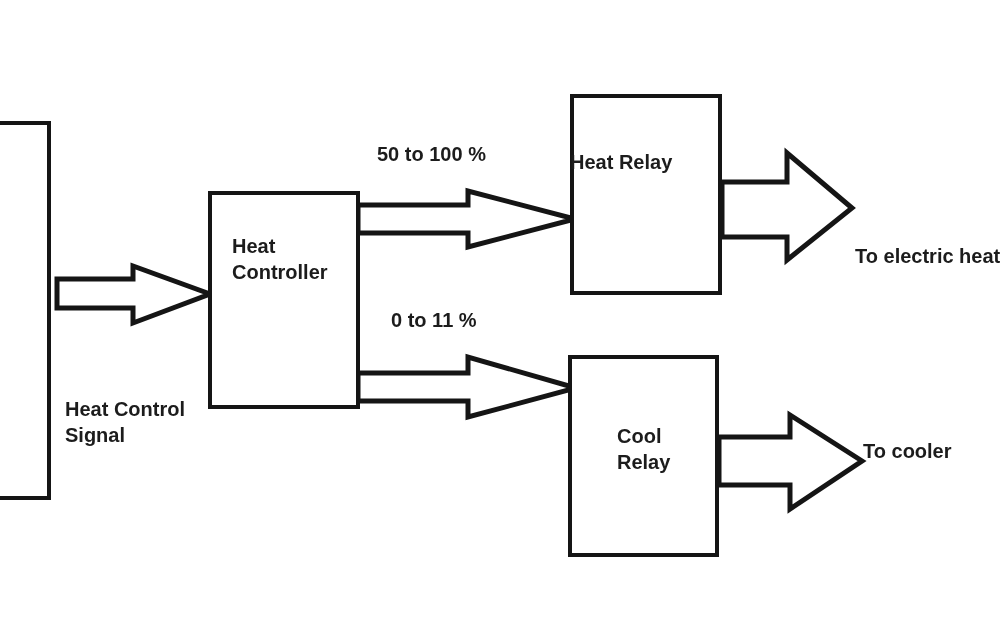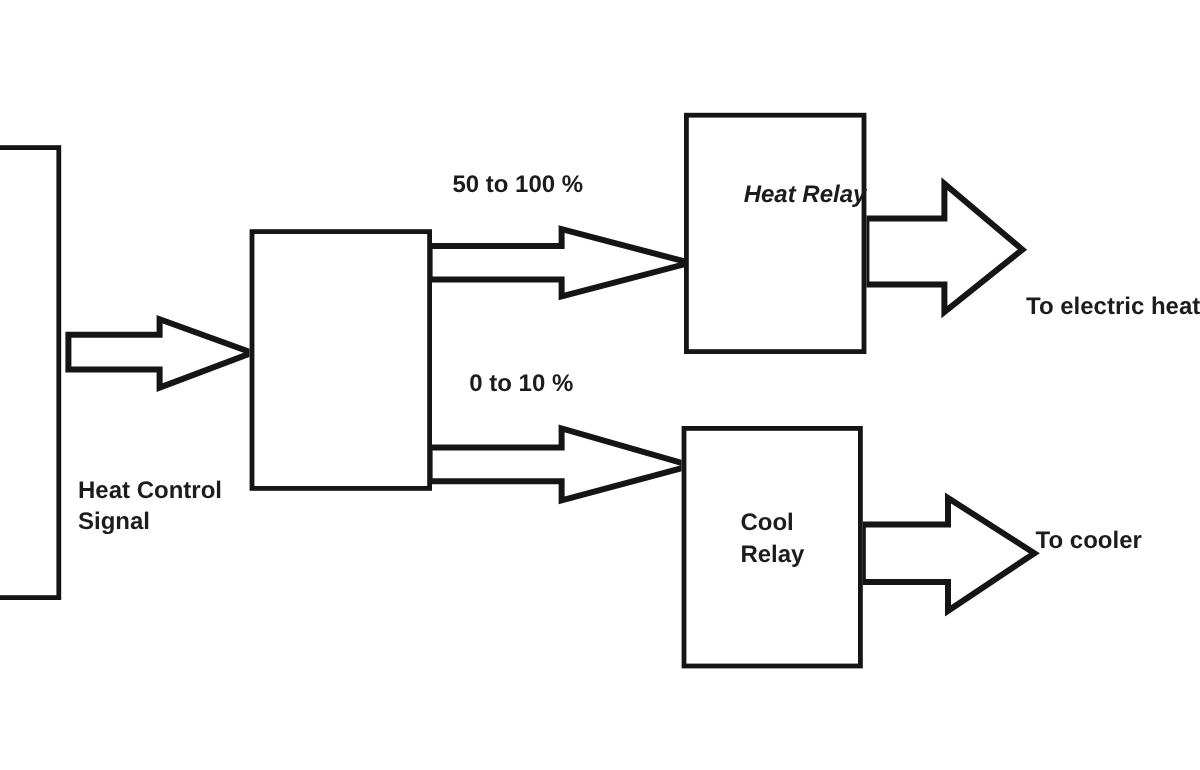--- a/index.html
+++ b/index.html
@@ -23,21 +23,21 @@
   }
   .lbl {
     position: absolute;
     font-weight: 700;
     font-size: 20px;
     line-height: 26px;
     color: #1c1c1c;
     white-space: normal;
   }
   .nowrap { white-space: nowrap; }
-  .center { text-align: right; font-style: italic; }
+  .center { text-align: left; }
   svg.arrows {
     position: absolute;
     left: 0;
     top: 0;
     width: 1000px;
     height: 642px;
   }
   svg.arrows polygon {
     fill: #ffffff;
     stroke: #151515;
@@ -59,29 +59,30 @@
   </svg>
 
   <div class="box" style="left:-24px; top:121px; width:75px; height:379px;"></div>
 
   <div class="box" style="left:208px; top:191px; width:152px; height:218px;"></div>
 
   <div class="box" style="left:570px; top:94px; width:152px; height:201px;"></div>
 
   <div class="box" style="left:568px; top:355px; width:151px; height:202px;"></div>
 
+  <div class="lbl" style="left:232px; top:233px; width:112px;">Heat Controller</div>
 
 
   <div class="lbl center" style="left:570px; top:149px; width:152px;">Heat Relay</div>
 
   <div class="lbl" style="left:617px; top:423px; width:70px;">Cool Relay</div>
 
   <div class="lbl" style="left:65px; top:348px; width:128px;margin-top:48px;">Heat Control Signal</div>
 
   <div class="lbl nowrap" style="left:377px; top:141px;">50 to 100 %</div>
 
-  <div class="lbl nowrap" style="left:391px; top:307px;">0 to 10 %</div>
+  <div class="lbl nowrap" style="left:391px; top:307px;">0 to 11 %</div>
 
   <div class="lbl nowrap" style="left:855px; top:243px;">To electric heater</div>
 
   <div class="lbl nowrap" style="left:863px; top:438px;">To cooler</div>
 
 </div>
 
 </body></html>

